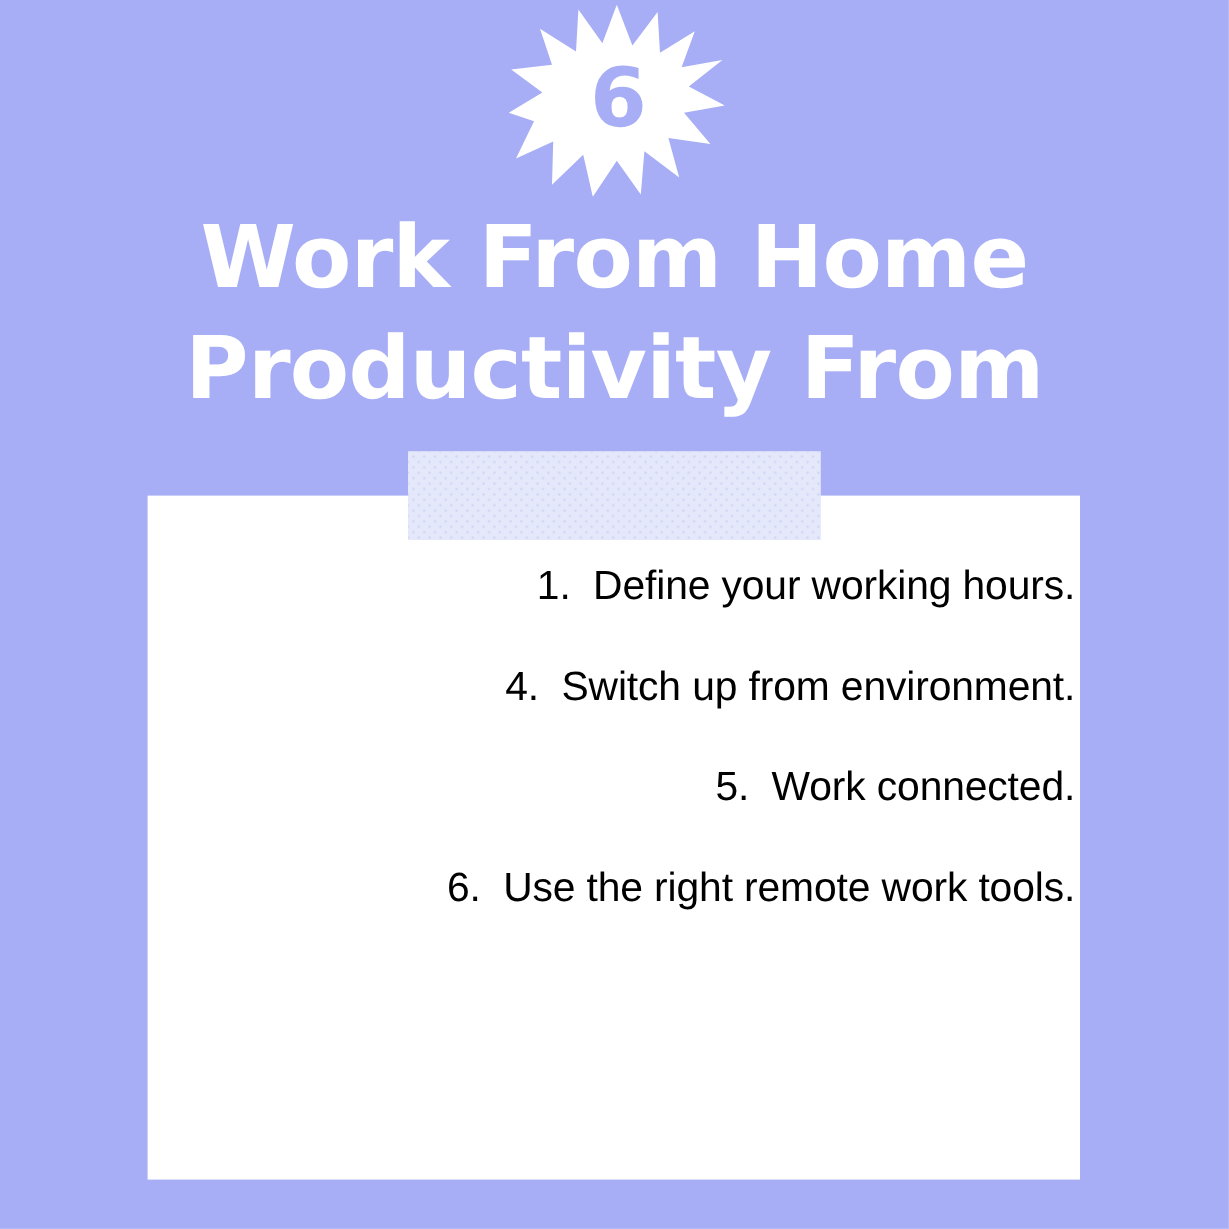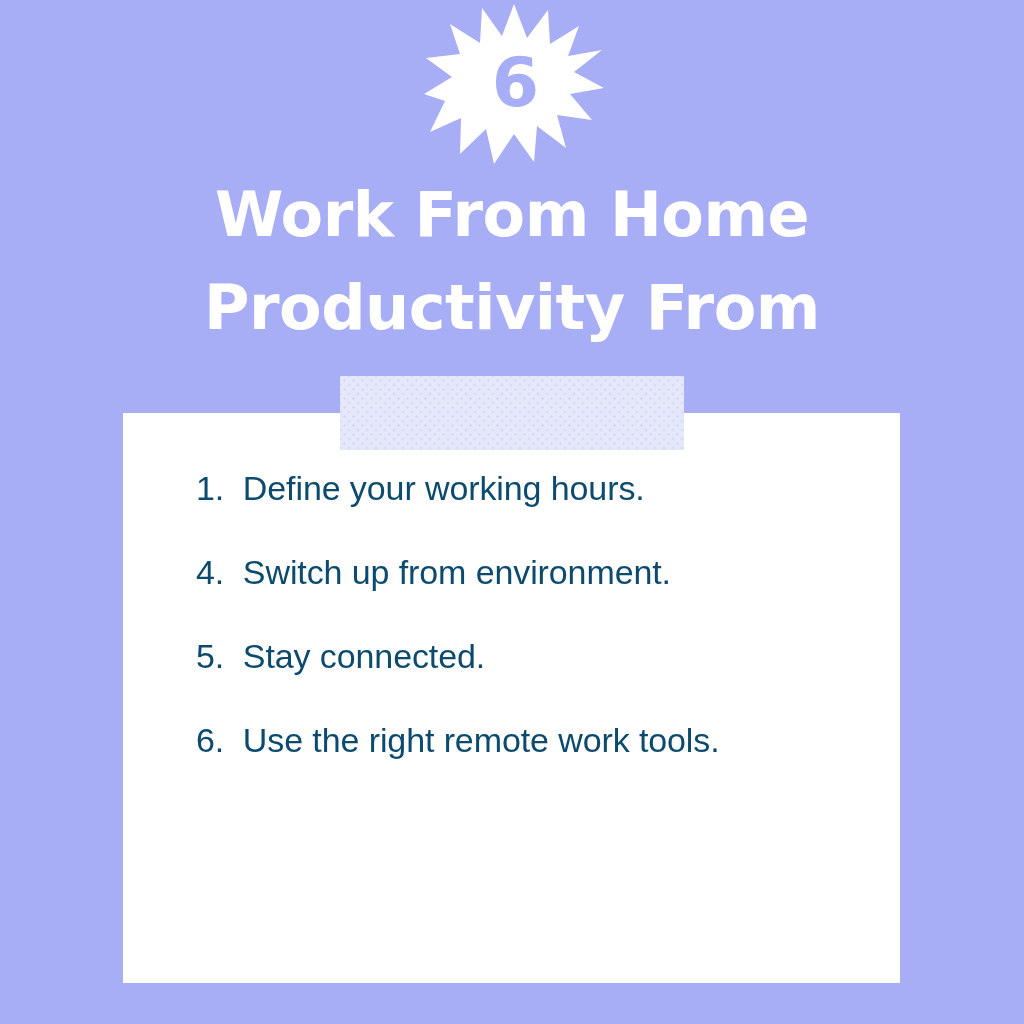--- a/index.html
+++ b/index.html
@@ -62,21 +62,21 @@
   
   #headline {
     position: absolute;
     left: 0;
     top: 168px;
     width: 1024px;
     text-align: center;
     color: #ffffff;
     font-family: "DejaVu Sans", sans-serif;
     font-weight: 700;
-    font-size: 62px;
+    font-size: 72px;
     line-height: 93px;
     letter-spacing: -0.008em;
     user-select: none;
   }
   #headline .hl-line {
     display: block;
     white-space: nowrap;
   }
 
   
@@ -112,27 +112,28 @@
     left: 196px;
     top: 466px;
     width: 700px;
     margin: 0;
     padding: 0;
     list-style: none;
     z-index: 3;
   }
   #tips-list li {
     height: 84px;
-    color: #0c4a6e;
+    color: #000000;
     font-family: "Liberation Sans", sans-serif;
     font-size: 34px;
     font-weight: 400;
     line-height: 44px;
     letter-spacing: -0.003em;
     white-space: nowrap;
+    text-align: right;
   }
   #tips-list li .tip-num {
     display: inline;
   }
   #tips-list li .tip-text {
     display: inline;
   }
 </style>
 </head>
 <body>
@@ -190,21 +191,21 @@
     <li>
       <span class="tip-num">1.&nbsp;</span>
       <span class="tip-text">Define your working hours.</span>
     </li>
     <li>
       <span class="tip-num">4.&nbsp;</span>
       <span class="tip-text">Switch up from environment.</span>
     </li>
     <li>
       <span class="tip-num">5.&nbsp;</span>
-      <span class="tip-text">Stay connected.</span>
+      <span class="tip-text">Work connected.</span>
     </li>
     <li>
       <span class="tip-num">6.&nbsp;</span>
       <span class="tip-text">Use the right remote work tools.</span>
     </li>
   </ul>
 
 </div>
 
 </body></html>

